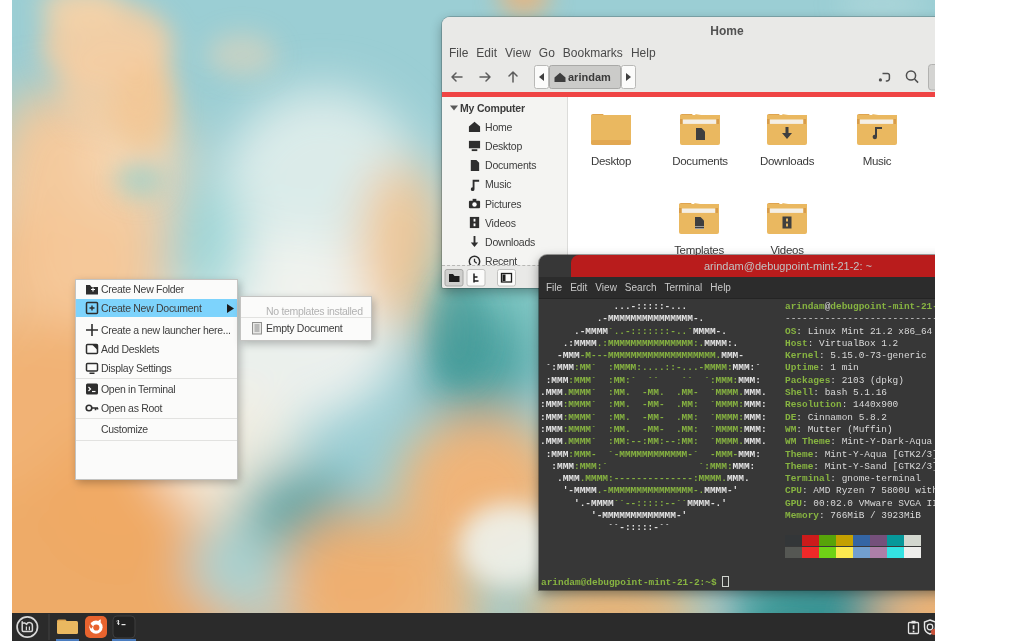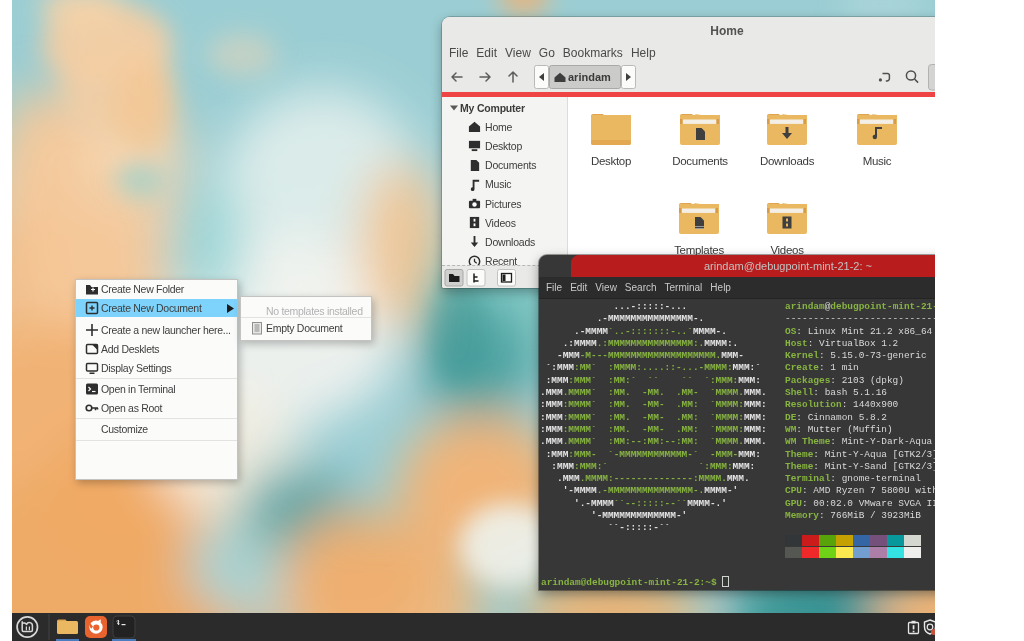--- a/index.html
+++ b/index.html
@@ -354,21 +354,21 @@
    .MMM</span><span class="g">.MMMM:--------------:MMMM.</span><span class="w">MMM.
     '-MMMM</span><span class="g">.-MMMMMMMMMMMMMMM-.</span><span class="w">MMMM-'
       '.-MMMM</span><span class="g">``--:::::--``</span><span class="w">MMMM-.'
          '-MMMMMMMMMMMMM-'
             ``-:::::-``</span></pre>
     <pre id="info" style="left:246px; top:46px;"><span class="g">arindam</span>@<span class="g">debugpoint-mint-21-2</span>
 ----------------------------
 <span class="g">OS</span>: Linux Mint 21.2 x86_64
 <span class="g">Host</span>: VirtualBox 1.2
 <span class="g">Kernel</span>: 5.15.0-73-generic
-<span class="g">Create</span>: 1 min
+<span class="g">Uptime</span>: 1 min
 <span class="g">Packages</span>: 2103 (dpkg)
 <span class="g">Shell</span>: bash 5.1.16
 <span class="g">Resolution</span>: 1440x900
 <span class="g">DE</span>: Cinnamon 5.8.2
 <span class="g">WM</span>: Mutter (Muffin)
 <span class="g">WM Theme</span>: Mint-Y-Dark-Aqua (Mint-Y)
 <span class="g">Theme</span>: Mint-Y-Aqua [GTK2/3]
 <span class="g">Theme</span>: Mint-Y-Sand [GTK2/3]
 <span class="g">Terminal</span>: gnome-terminal
 <span class="g">CPU</span>: AMD Ryzen 7 5800U with Radeon G

